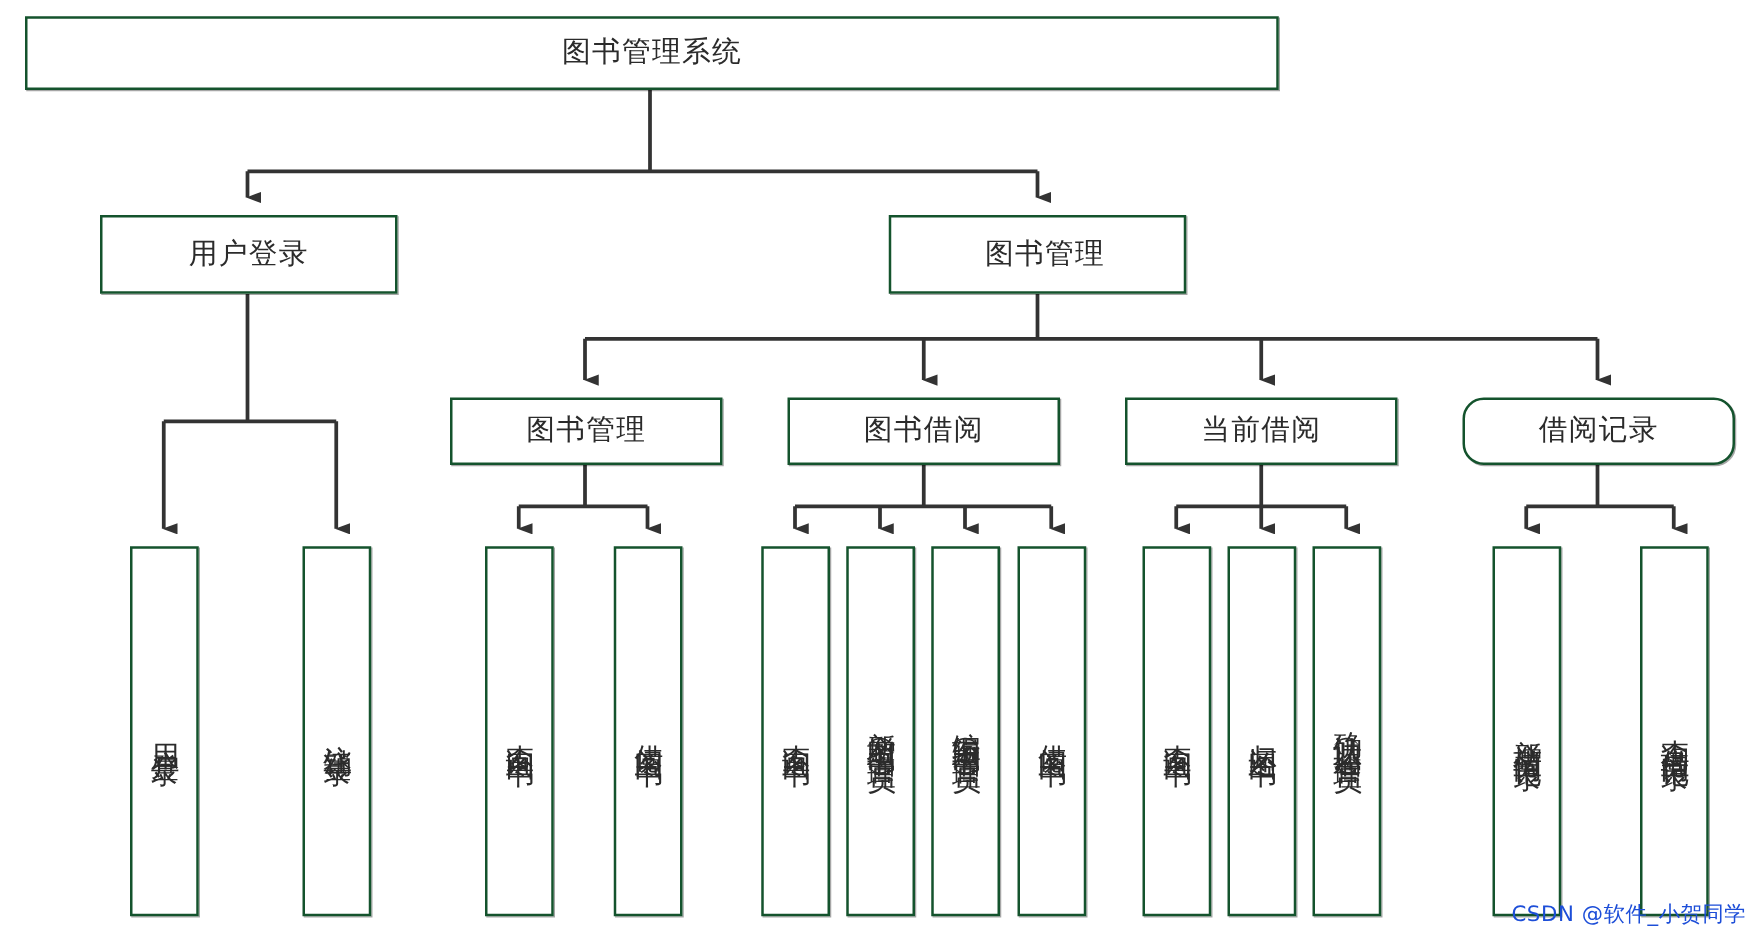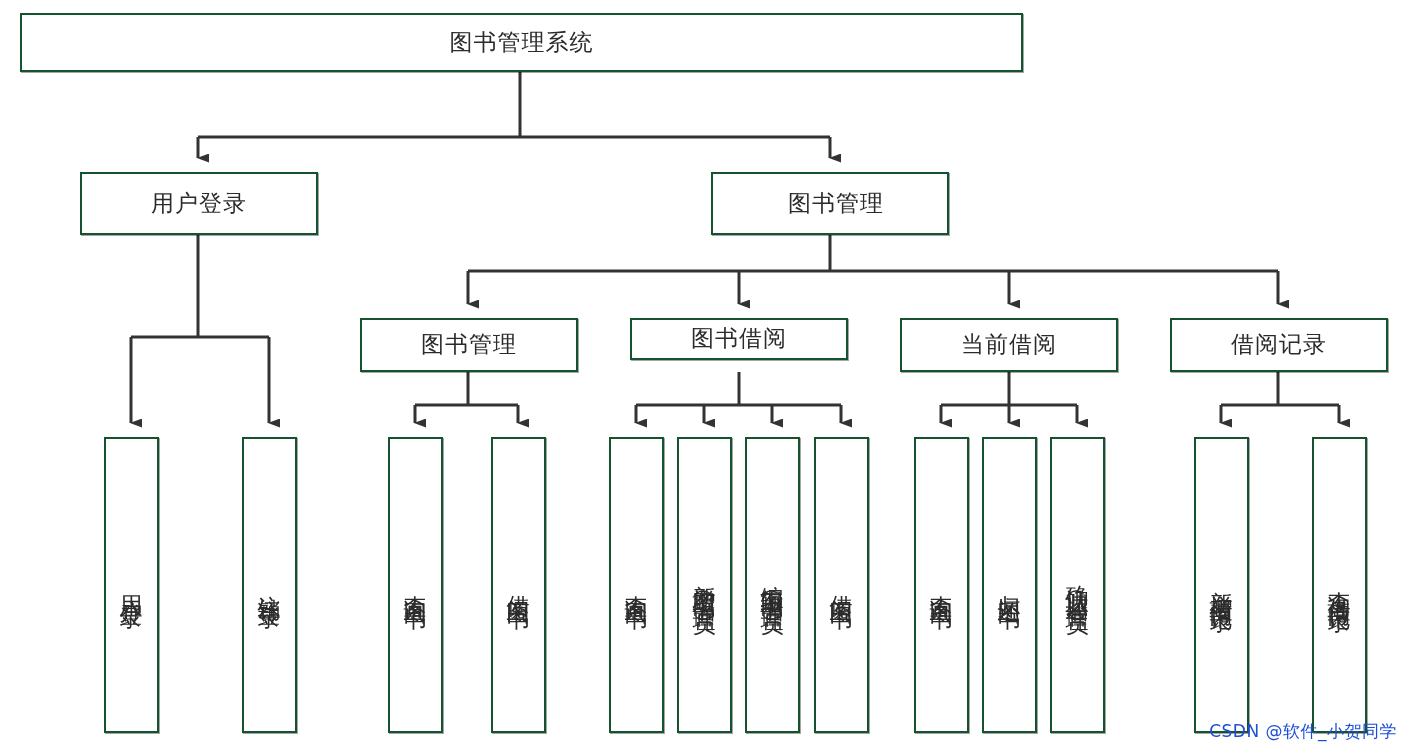--- a/index.html
+++ b/index.html
@@ -137,27 +137,27 @@
   <div class="node horizontal" style="left:80px; top:172px; width:238px; height:63px;">
     <span class="node-label">用户登录</span>
   </div>
   <div class="node horizontal" style="left:711px; top:172px; width:238px; height:63px;padding-left:12px;">
     <span class="node-label">图书管理</span>
   </div>
 
   <div class="node horizontal" style="left:360px; top:318px; width:218px; height:54px;">
     <span class="node-label">图书管理</span>
   </div>
-  <div class="node horizontal" style="left:630px; top:318px; width:218px; height:42px;">
+  <div class="node horizontal" style="left:630px; top:318px; width:218px; height:54px;">
     <span class="node-label">图书借阅</span>
   </div>
   <div class="node horizontal" style="left:900px; top:318px; width:218px; height:54px;">
     <span class="node-label">当前借阅</span>
   </div>
-  <div class="node horizontal" style="left:1170px; top:318px; width:218px; height:54px;">
+  <div class="node horizontal" style="left:1170px; top:318px; width:218px; height:54px;border-radius:17px;">
     <span class="node-label">借阅记录</span>
   </div>
 
   <div class="node vertical" style="left:104px; top:437px; width:55px; height:296px;">
     <span class="node-label">用户登录</span>
   </div>
   <div class="node vertical" style="left:242px; top:437px; width:55px; height:296px;">
     <span class="node-label">注销登录</span>
   </div>
 

